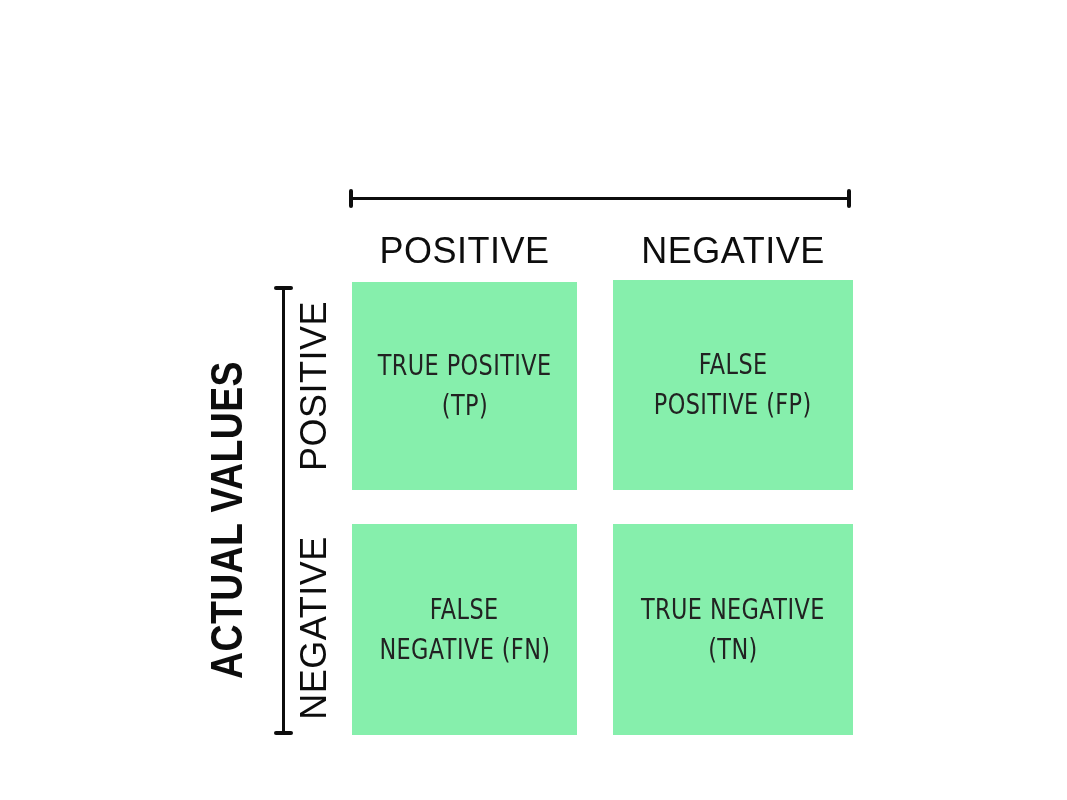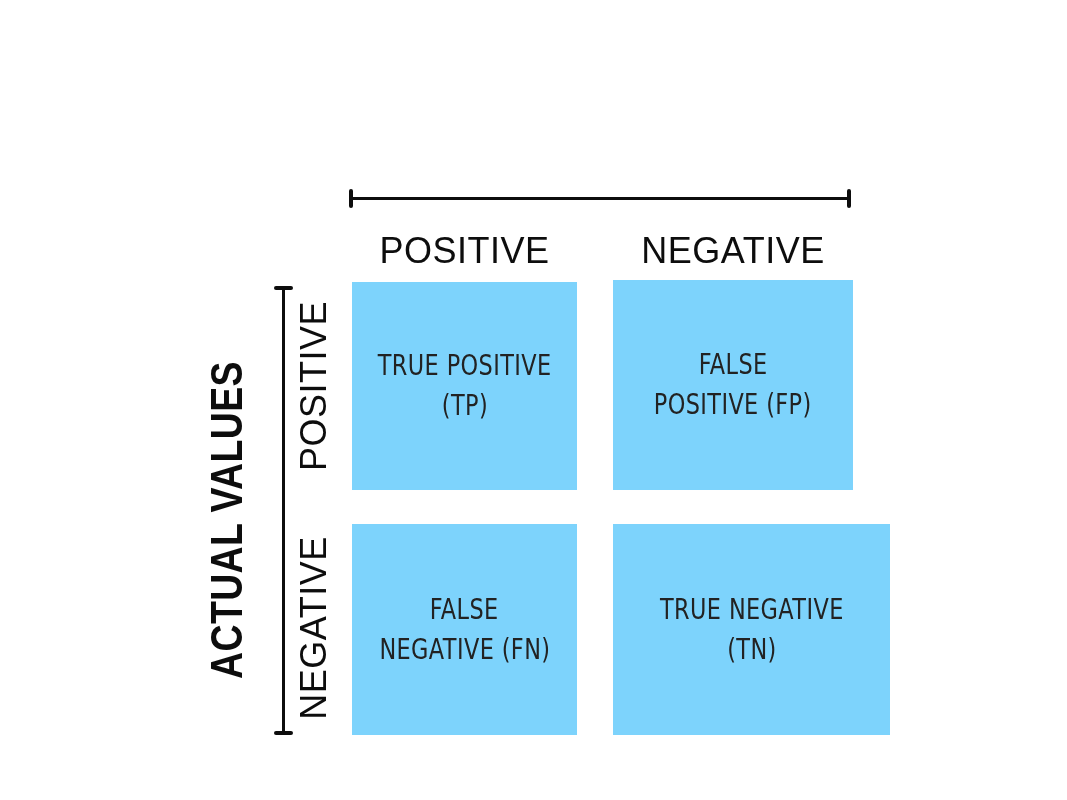--- a/index.html
+++ b/index.html
@@ -77,36 +77,36 @@
     font-size: 36px; font-weight: 400;
     letter-spacing: 0.5px;
     white-space: nowrap;
   }
   .row-label-positive { left: 314px; top: 386px; }
   .row-label-negative { left: 314px; top: 628px; }
 
   
   .cell {
     position: absolute;
-    background: #7dd3fc;
+    background: #86efac;
     display: flex; flex-direction: column;
     align-items: center; justify-content: center;
     text-align: center;
     color: #222222;
     font-family: "DejaVu Sans", sans-serif;
     font-size: 28px;
     line-height: 40px;
     letter-spacing: 0.5px;
     white-space: nowrap;
   }
   .cell .line { display: block; transform: scaleX(0.8); transform-origin: center; }
   .cell-tp { left: 352px; top: 282px; width: 225px; height: 208px; }
   .cell-fp { left: 613px; top: 280px; width: 240px; height: 210px; }
   .cell-fn { left: 352px; top: 524px; width: 225px; height: 211px; }
-  .cell-tn { left: 613px; top: 524px; width: 277px; height: 211px; }
+  .cell-tn { left: 613px; top: 524px; width: 240px; height: 211px; }
 </style>
 </head>
 <body>
 
 <div class="canvas">
 
 
   <div class="h-bracket-line"></div>
   <div class="h-bracket-cap h-cap-left"></div>
   <div class="h-bracket-cap h-cap-right"></div>

